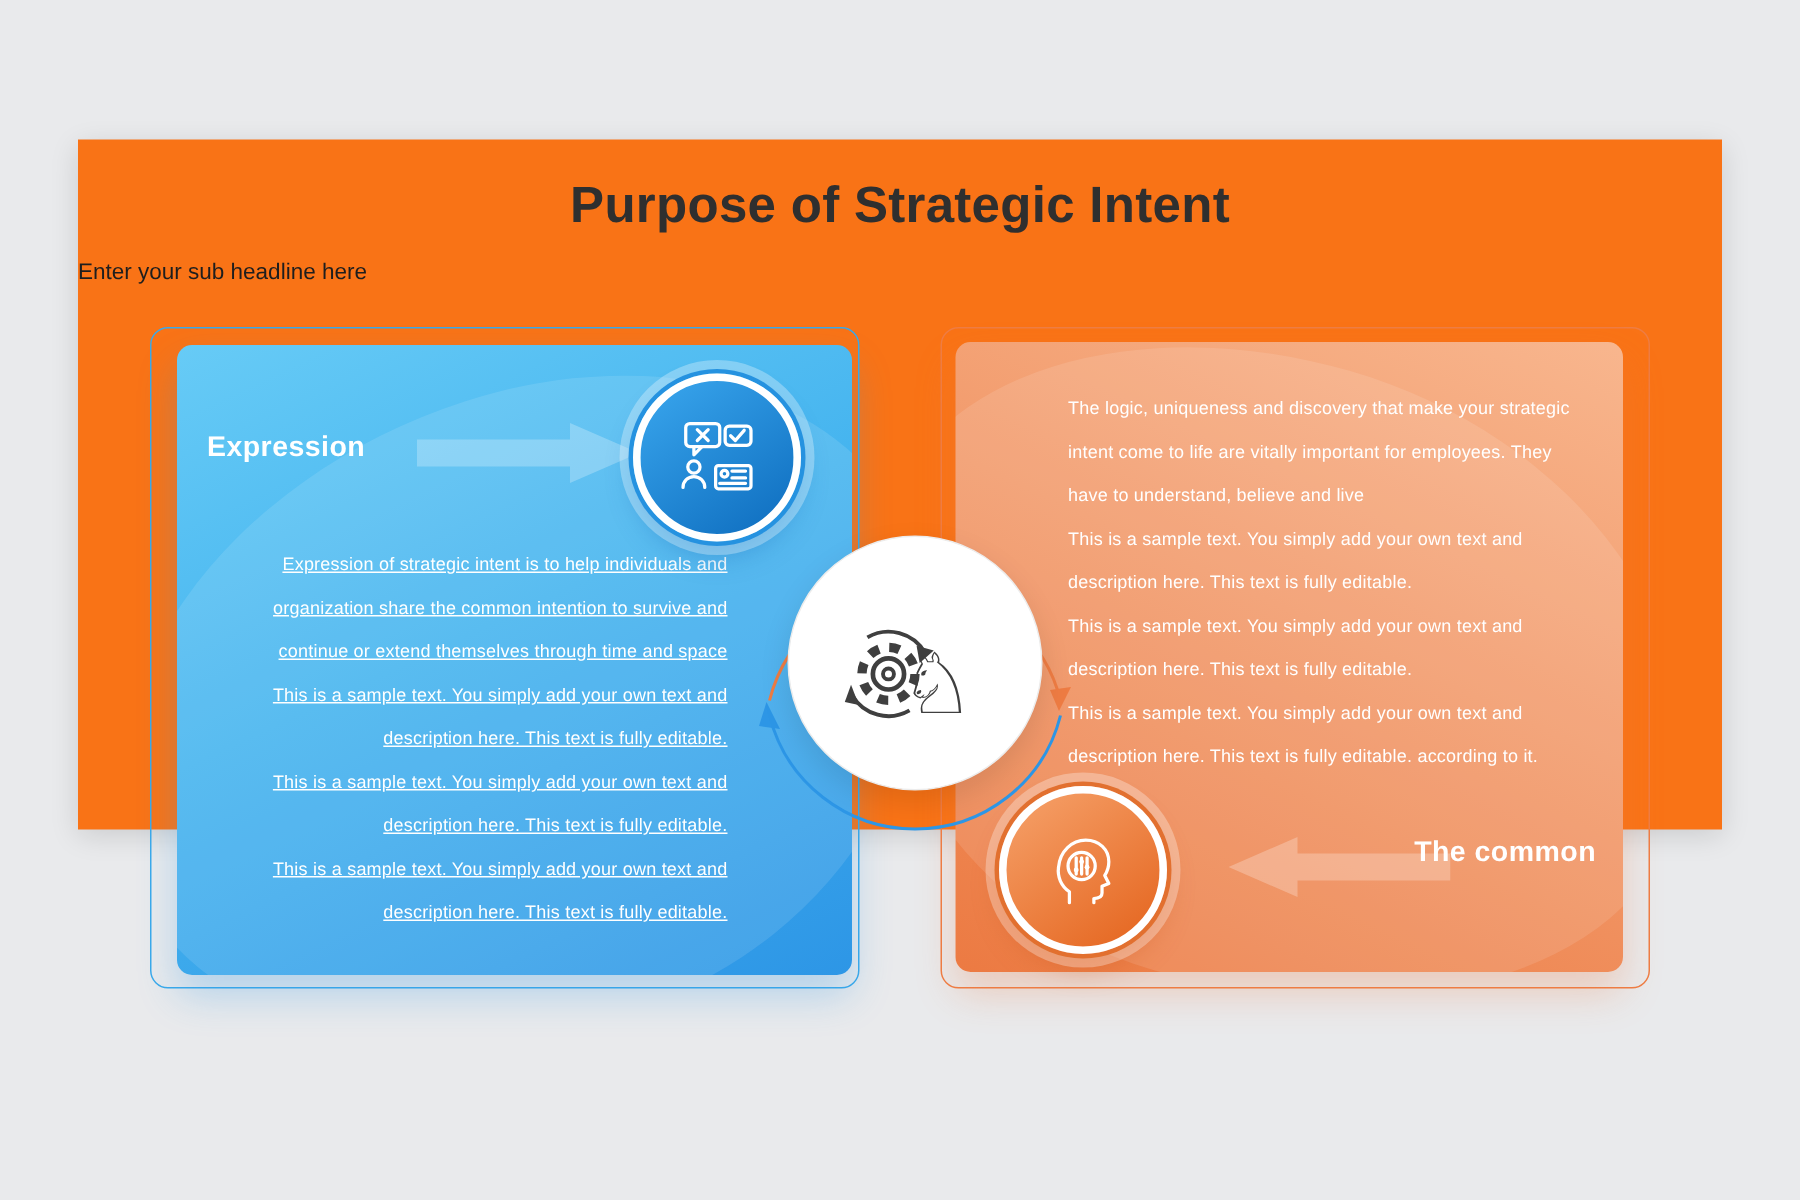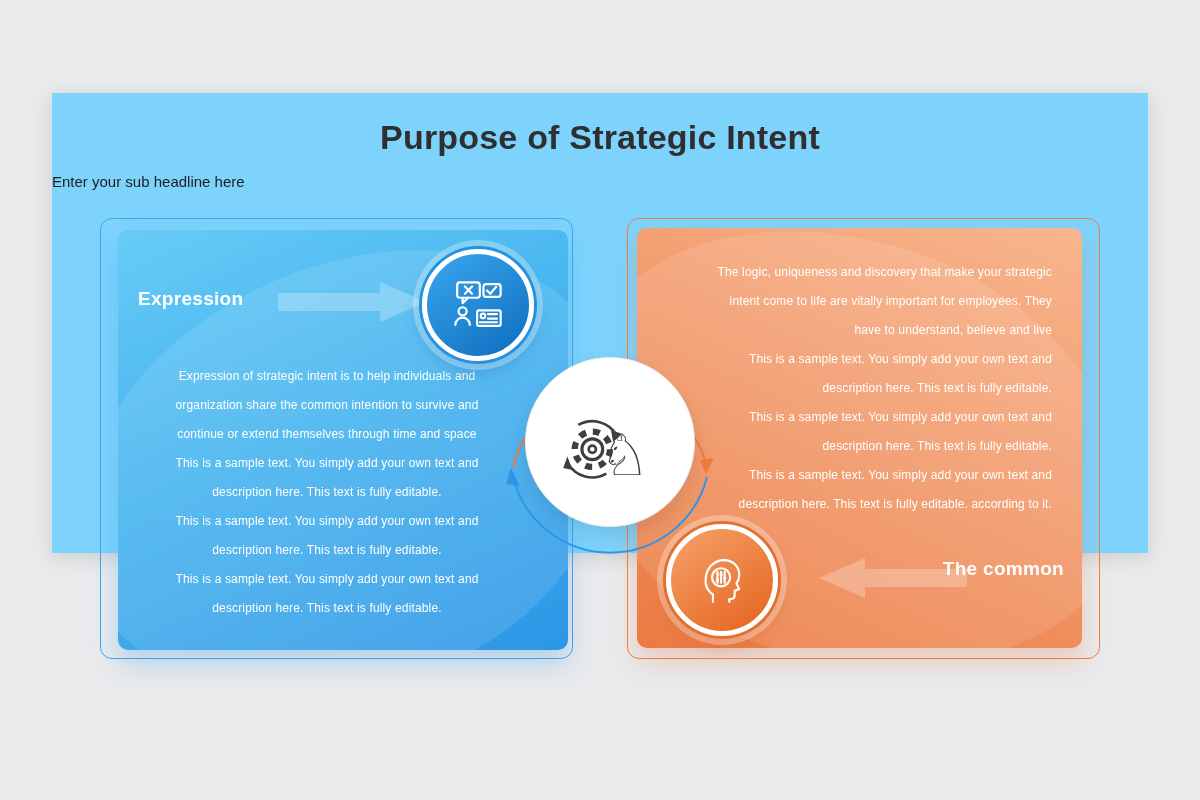--- a/index.html
+++ b/index.html
@@ -8,21 +8,21 @@
     width: 1200px; height: 800px;
     background: #e9eaec;
     position: relative;
     font-family: "Liberation Sans", sans-serif;
     overflow: hidden;
   }
 
   .slide {
     position: absolute; left: 52px; top: 93px;
     width: 1096px; height: 460px;
-    background: #7dd3fc;
+    background: #f97316;
     box-shadow: 0 4px 18px rgba(0,0,0,0.13);
   }
 
   .slide-title {
     position: absolute; top: 22px; left: 0; width: 100%;
     margin: 0; text-align: center;
     font-size: 34px; line-height: 44px; font-weight: 600;
     color: #2f2f2f; letter-spacing: 0.2px;
   }
   .slide-subtitle {
@@ -70,22 +70,22 @@
     font-size: 19px; font-weight: 700; color: #ffffff; letter-spacing: 0.3px;
   }
   .panel-heading.left  { left: 20px; top: 58px; }
   .panel-heading.right { right: 18px; top: 330px; }
 
   .panel-text {
     position: absolute; color: #ffffff;
     font-size: 12px; line-height: 29px; letter-spacing: 0.15px;
   }
   .panel-text p { margin: 0; }
-  .panel-text.left  { left: 33px;  top: 132px; width: 352px; text-align: center; }
-  .panel-text.right { right: 30px; top: 30px;  width: 352px; text-align: right; }
+  .panel-text.left  { left: 15px;  top: 132px; width: 352px; text-align: right; text-decoration: underline; }
+  .panel-text.right { right: 18px; top: 30px;  width: 352px; text-align: left; }
 
   
   .badge {
     position: absolute; width: 112px; height: 112px; border-radius: 50%;
     border: 5px solid #ffffff;
     display: flex; align-items: center; justify-content: center;
   }
   .badge.blue {
     left: 370px; top: 156px;
     background: linear-gradient(145deg, #3aa7ee 0%, #0d6cbe 100%);

